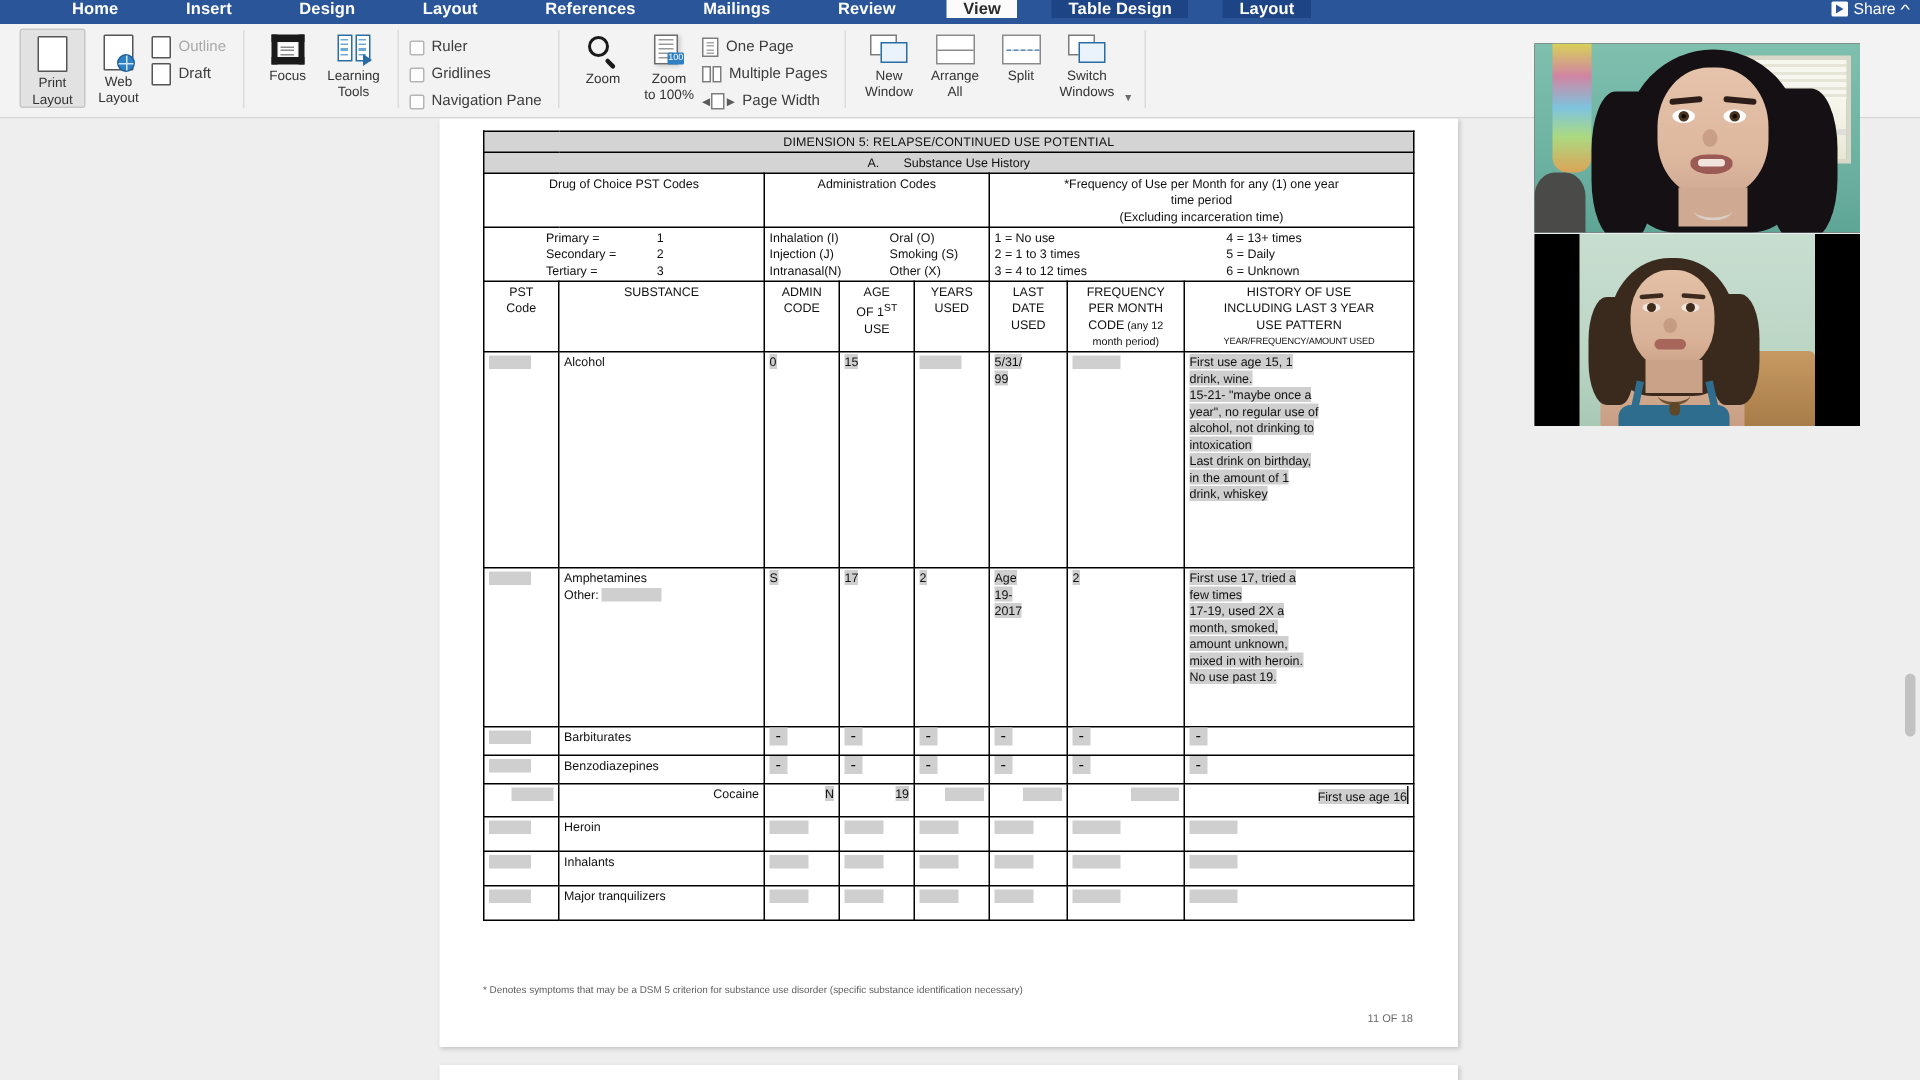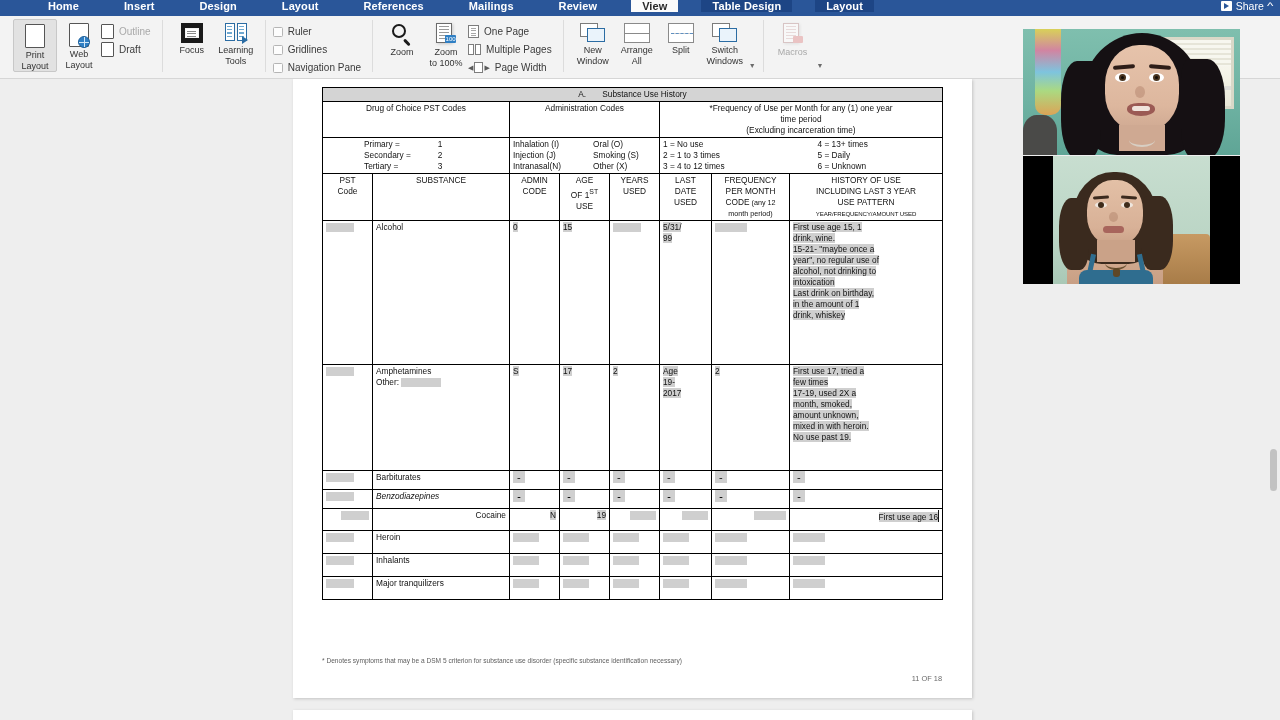--- a/index.html
+++ b/index.html
@@ -519,55 +519,42 @@
         <span class="w1"><span class="bar"></span></span>
         <span class="w2"><span class="bar"></span></span>
       </span>
       <span class="lbl">Switch</span>
       <span>Windows</span>
     </div>
     <span class="caret">▼</span>
   </div>
   <div class="rsep"></div>
 
-  <div class="rgroup">
-    <div class="bigbtn" style="color:#a9a9a9;">
-      <span class="ic ic-macro">
-        <span class="page">
-            <i></i>
-            <i></i>
-            <i></i>
-            <i></i>
-            <i></i>
-          </span>
-        <span class="red"></span>
-      </span>
-      <span class="lbl">Macros</span>
-    </div>
-    <span class="caret">▼</span>
-  </div>
 </div>
 
 <div class="canvas">
 
   <div class="page">
     <div class="form-wrap">
       <table class="form">
         <colgroup>
           <col style="width:50px">
             <col style="width:137px">
             <col style="width:50px">
           <col style="width:50px">
             <col style="width:50px">
             <col style="width:52px">
           <col style="width:78px">
             <col style="width:153px">
         </colgroup>
 
         <tbody>
+            <tr>
+          <td class="band" colspan="8">DIMENSION 5:  RELAPSE/CONTINUED USE POTENTIAL</td>
+        </tr>
         <tr>
           <td class="band2" colspan="8">
             <span>A.</span>
             &nbsp;&nbsp;&nbsp;&nbsp;&nbsp;
             <span>Substance Use History</span>
           </td>
         </tr>
 
         <tr>
           <td class="legend-hdr" colspan="2">Drug of Choice PST Codes</td>
@@ -720,21 +707,21 @@
           <td><span class="blank"></span></td>
           <td class="sub-name">Barbiturates</td>
           <td class="datacell"><span class="dash">-</span></td>
           <td class="datacell"><span class="dash">-</span></td>
           <td class="datacell"><span class="dash">-</span></td>
           <td class="datacell"><span class="dash">-</span></td>
           <td class="datacell"><span class="dash">-</span></td>
           <td class="hist"><span class="dash">-</span></td>
         </tr>
 
-        <tr style="height:19px;font-style:italic;">
+        <tr style="height:19px;">
           <td><span class="blank"></span></td>
           <td class="sub-name">Benzodiazepines</td>
           <td class="datacell"><span class="dash">-</span></td>
           <td class="datacell"><span class="dash">-</span></td>
           <td class="datacell"><span class="dash">-</span></td>
           <td class="datacell"><span class="dash">-</span></td>
           <td class="datacell"><span class="dash">-</span></td>
           <td class="hist"><span class="dash">-</span></td>
         </tr>
 

